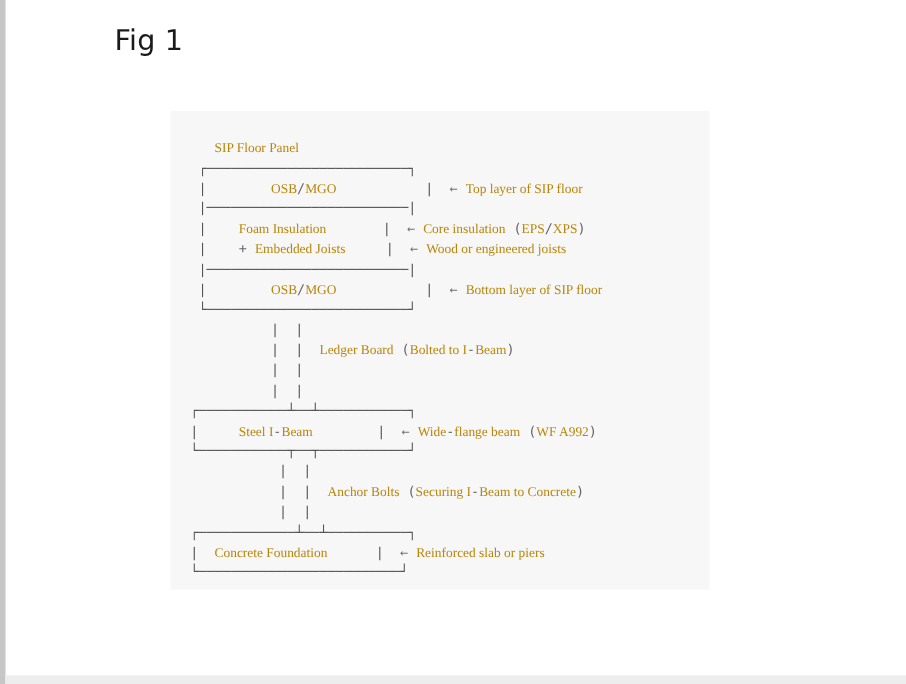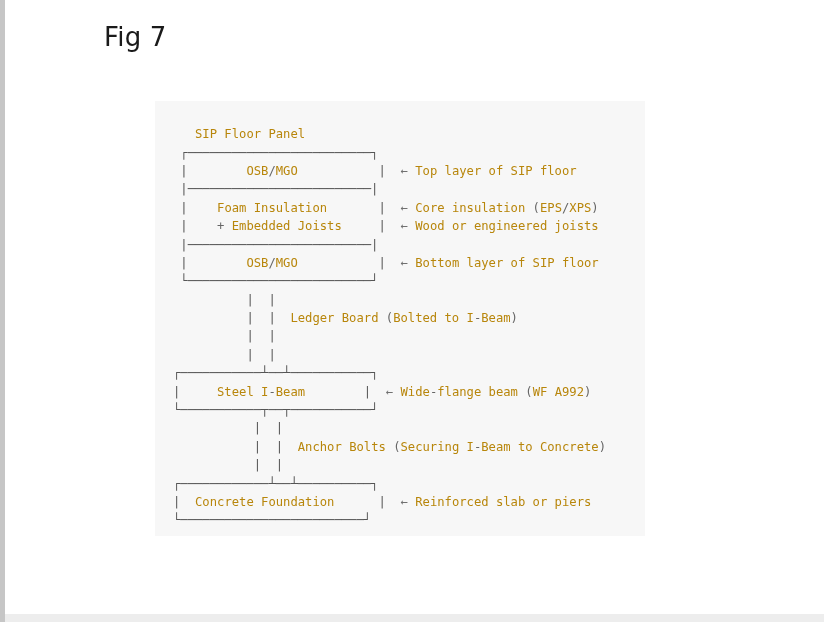--- a/index.html
+++ b/index.html
@@ -53,28 +53,28 @@
     left: 18px;
     top: 12px;
     font-family: "DejaVu Sans Mono", "Liberation Mono", monospace;
     font-size: 12.2px;
     line-height: 18.4px;
     white-space: pre;
     color: #b8860b;
     letter-spacing: 0px;
   }
   .ascii-art .row { white-space: pre; display: block; height: 18.4px; }
-  .tok-gold   { color: #b8860b; }
+  .tok-gold   { color: #b8860b; font-family: Liberation Serif, serif; }
   .tok-struct { color: #555555; }
   .tok-punct  { color: #666666; }
   .tok-arrow  { color: #707070; }
 </style>
 </head>
 <body>
 
 <div class="edge-strip-left"></div>
 <div class="edge-strip-bottom"></div>
 
-<div class="page-heading">Fig 7</div>
+<div class="page-heading">Fig 1</div>
 
 <div class="diagram-panel">
   <pre class="ascii-art" id="ascii-art"><span class="row"><span class="tok-struct">   </span><span class="tok-gold">SIP Floor Panel</span></span><span class="row"><span class="tok-struct"> </span><span class="tok-struct">┌─────────────────────────┐</span></span><span class="row"><span class="tok-struct"> </span><span class="tok-struct">|</span><span class="tok-struct">        </span><span class="tok-gold">OSB</span><span class="tok-punct">/</span><span class="tok-gold">MGO</span><span class="tok-struct">           </span><span class="tok-struct">|</span><span class="tok-struct">  </span><span class="tok-arrow">←</span><span class="tok-struct"> </span><span class="tok-gold">Top</span><span class="tok-gold"> layer of SIP floor</span></span><span class="row"><span class="tok-struct"> </span><span class="tok-struct">|─────────────────────────|</span></span><span class="row"><span class="tok-struct"> </span><span class="tok-struct">|</span><span class="tok-struct">    </span><span class="tok-gold">Foam Insulation</span><span class="tok-struct">       </span><span class="tok-struct">|</span><span class="tok-struct">  </span><span class="tok-arrow">←</span><span class="tok-struct"> </span><span class="tok-gold">Core insulation</span><span class="tok-punct"> (</span><span class="tok-gold">EPS</span><span class="tok-punct">/</span><span class="tok-gold">XPS</span><span class="tok-punct">)</span></span><span class="row"><span class="tok-struct"> </span><span class="tok-struct">|</span><span class="tok-struct">    </span><span class="tok-punct">+</span><span class="tok-struct"> </span><span class="tok-gold">Embedded Joists</span><span class="tok-struct">     </span><span class="tok-struct">|</span><span class="tok-struct">  </span><span class="tok-arrow">←</span><span class="tok-struct"> </span><span class="tok-gold">Wood or engineered joists</span></span><span class="row"><span class="tok-struct"> </span><span class="tok-struct">|─────────────────────────|</span></span><span class="row"><span class="tok-struct"> </span><span class="tok-struct">|</span><span class="tok-struct">        </span><span class="tok-gold">OSB</span><span class="tok-punct">/</span><span class="tok-gold">MGO</span><span class="tok-struct">           </span><span class="tok-struct">|</span><span class="tok-struct">  </span><span class="tok-arrow">←</span><span class="tok-struct"> </span><span class="tok-gold">Bottom</span><span class="tok-gold"> layer of SIP floor</span></span><span class="row"><span class="tok-struct"> </span><span class="tok-struct">└─────────────────────────┘</span></span><span class="row"><span class="tok-struct">          </span><span class="tok-struct">|  |</span></span><span class="row"><span class="tok-struct">          </span><span class="tok-struct">|  |</span><span class="tok-struct">  </span><span class="tok-gold">Ledger Board</span><span class="tok-punct"> (</span><span class="tok-gold">Bolted to </span><span class="tok-gold">I</span><span class="tok-punct">-</span><span class="tok-gold">Beam</span><span class="tok-punct">)</span></span><span class="row"><span class="tok-struct">          </span><span class="tok-struct">|  |</span></span><span class="row"><span class="tok-struct">          </span><span class="tok-struct">|  |</span></span><span class="row"><span class="tok-struct">┌───────────┴──┴───────────┐</span></span><span class="row"><span class="tok-struct">|</span><span class="tok-struct">     </span><span class="tok-gold">Steel </span><span class="tok-gold">I</span><span class="tok-punct">-</span><span class="tok-gold">Beam</span><span class="tok-struct">        </span><span class="tok-struct">|</span><span class="tok-struct">  </span><span class="tok-arrow">←</span><span class="tok-struct"> </span><span class="tok-gold">Wide</span><span class="tok-punct">-</span><span class="tok-gold">flange beam</span><span class="tok-punct"> (</span><span class="tok-gold">WF A992</span><span class="tok-punct">)</span></span><span class="row"><span class="tok-struct">└───────────┬──┬───────────┘</span></span><span class="row"><span class="tok-struct">           </span><span class="tok-struct">|  |</span></span><span class="row"><span class="tok-struct">           </span><span class="tok-struct">|  |</span><span class="tok-struct">  </span><span class="tok-gold">Anchor Bolts</span><span class="tok-punct"> (</span><span class="tok-gold">Securing </span><span class="tok-gold">I</span><span class="tok-punct">-</span><span class="tok-gold">Beam to Concrete</span><span class="tok-punct">)</span></span><span class="row"><span class="tok-struct">           </span><span class="tok-struct">|  |</span></span><span class="row"><span class="tok-struct">┌────────────┴──┴──────────┐</span></span><span class="row"><span class="tok-struct">|</span><span class="tok-struct">  </span><span class="tok-gold">Concrete Foundation</span><span class="tok-struct">      </span><span class="tok-struct">|</span><span class="tok-struct">  </span><span class="tok-arrow">←</span><span class="tok-struct"> </span><span class="tok-gold">Reinforced slab or piers</span></span><span class="row"><span class="tok-struct">└─────────────────────────┘</span></span></pre>
 </div>
 
 </body></html>

